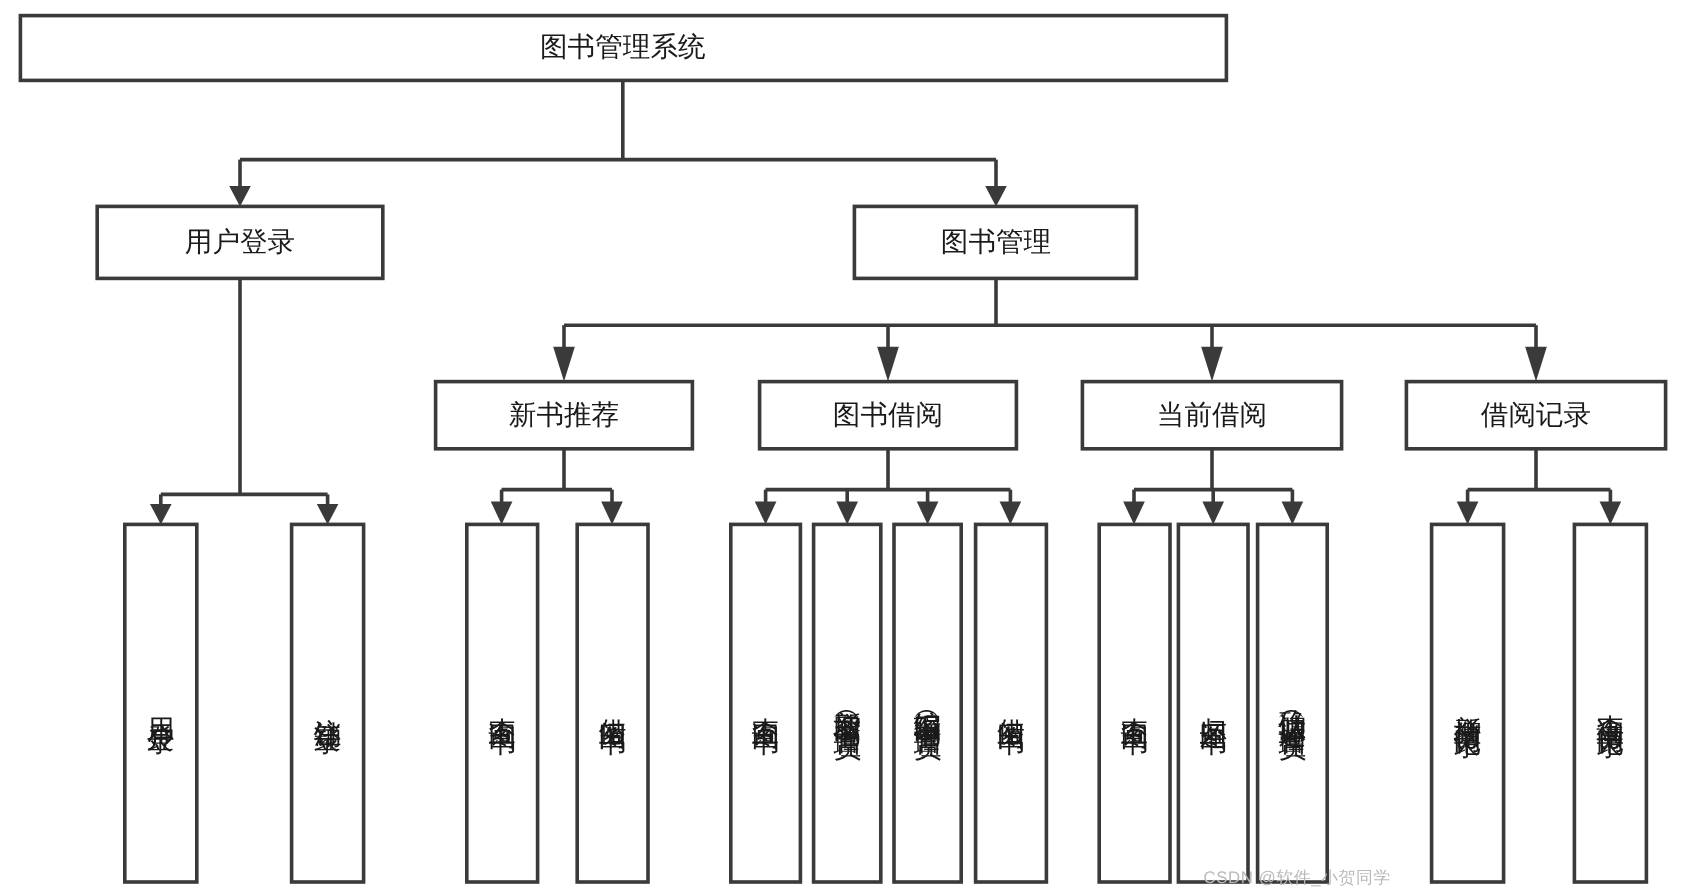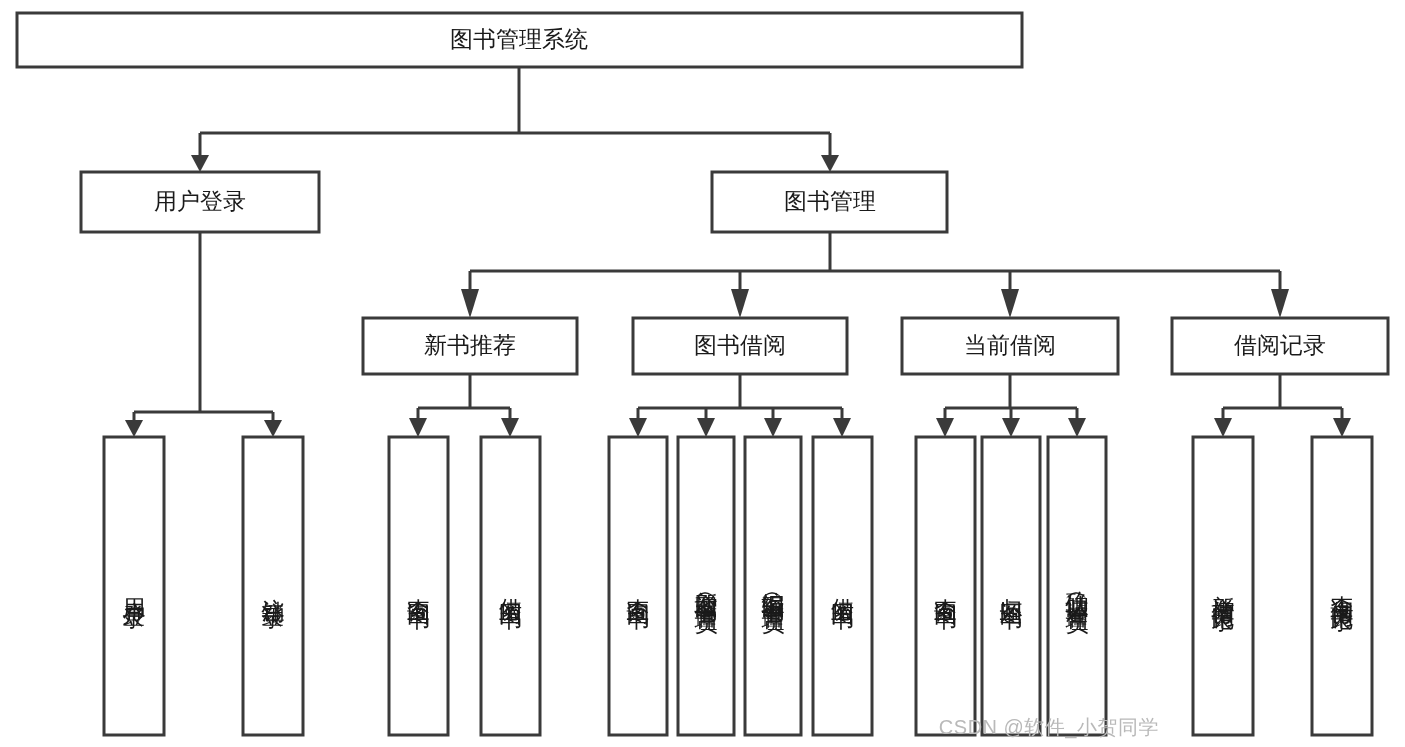--- a/index.html
+++ b/index.html
@@ -48,21 +48,21 @@
     font-size: 23px;
     fill: #1a1a1a;
     text-anchor: middle;
     dominant-baseline: middle;
   }
   .watermark {
     position: absolute;
     right: 12px;
     bottom: 6px;
     font-family: "Liberation Sans", "DejaVu Sans", sans-serif;
-    font-size: 20px;
+    font-size: 14px;
     color: #b9b9b9;
     white-space: nowrap;
     letter-spacing: 0.5px;
     pointer-events: none;
   }
 </style>
 </head>
 <body>
 
 <div id="diagram-root">

